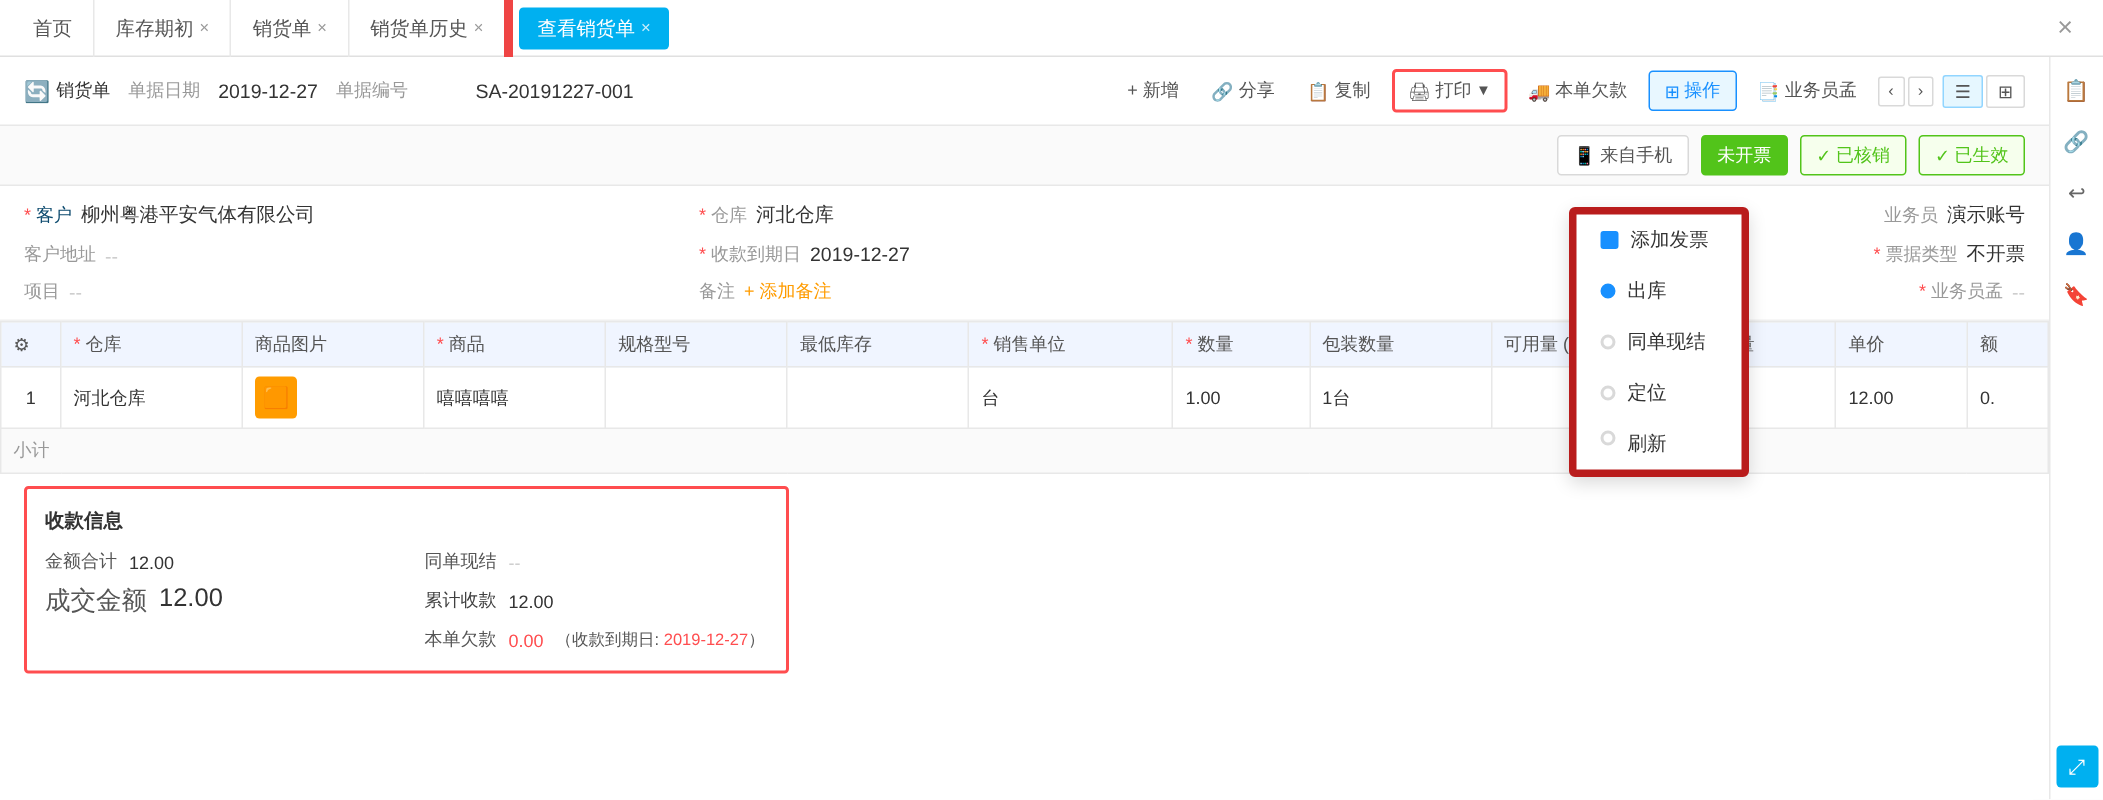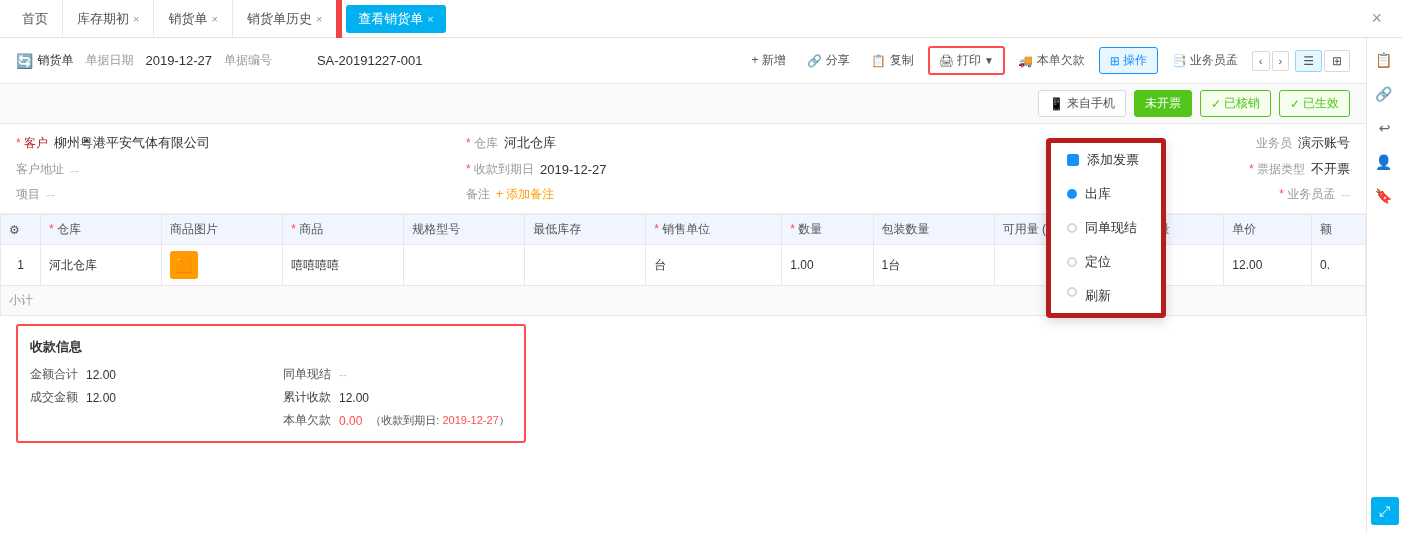--- a/index.html
+++ b/index.html
@@ -102,21 +102,21 @@
         </button>
         <button style="display:flex;align-items:center;gap:3px;padding:4px 10px;border:1px solid #52c41a;border-radius:3px;font-size:12px;cursor:pointer;background:#f6ffed;color:#52c41a;">
           <span>✓</span>
           <span>已生效</span>
         </button>
       </div>
 
       <div style="padding:10px 16px;background:#fff;border-bottom:1px solid #f0f0f0;">
         <div style="display:flex;align-items:center;margin-bottom:8px;gap:16px;">
           <div style="display:flex;align-items:center;gap:6px;flex:1;">
-            <label style="color:#ff4d4f;font-size:12px;white-space:nowrap;">* <span style="color:#b91c1c;">客户</span></label>
+            <label style="color:#ff4d4f;font-size:12px;white-space:nowrap;">* <span style="color:#0c4a6e;">客户</span></label>
             <span style="font-size:13px;color:#333;">柳州粤港平安气体有限公司</span>
           </div>
           <div style="display:flex;align-items:center;gap:6px;flex:1;">
             <label style="color:#ff4d4f;font-size:12px;white-space:nowrap;">* <span style="color:#999;">仓库</span></label>
             <span style="font-size:13px;color:#333;">河北仓库</span>
           </div>
           <div style="display:flex;align-items:center;gap:6px;flex:1;justify-content:flex-end;">
             <span style="color:#999;font-size:12px;">业务员</span>
             <span style="font-size:13px;color:#333;">演示账号</span>
           </div>
@@ -227,21 +227,21 @@
         <div style="font-weight:bold;font-size:13px;margin-bottom:10px;">收款信息</div>
         <div style="display:grid;grid-template-columns:1fr 1fr;gap:6px 24px;">
           <div style="display:flex;align-items:center;gap:8px;font-size:12px;">
             <span style="color:#555;">金额合计</span>
             <span style="color:#333;">12.00</span>
           </div>
           <div style="display:flex;align-items:center;gap:8px;font-size:12px;">
             <span style="color:#555;">同单现结</span>
             <span style="color:#ccc;">--</span>
           </div>
-          <div style="display:flex;align-items:center;gap:8px;font-size:12px;">
+          <div style="display:flex;gap:8px;font-size:17px;">
             <span style="color:#555;">成交金额</span>
             <span style="color:#333;">12.00</span>
           </div>
           <div style="display:flex;align-items:center;gap:8px;font-size:12px;">
             <span style="color:#404040;">累计收款</span>
             <span style="color:#333;">12.00</span>
           </div>
           <div></div>
           <div style="display:flex;align-items:center;gap:8px;font-size:12px;">
             <span style="color:#555;">本单欠款</span>

